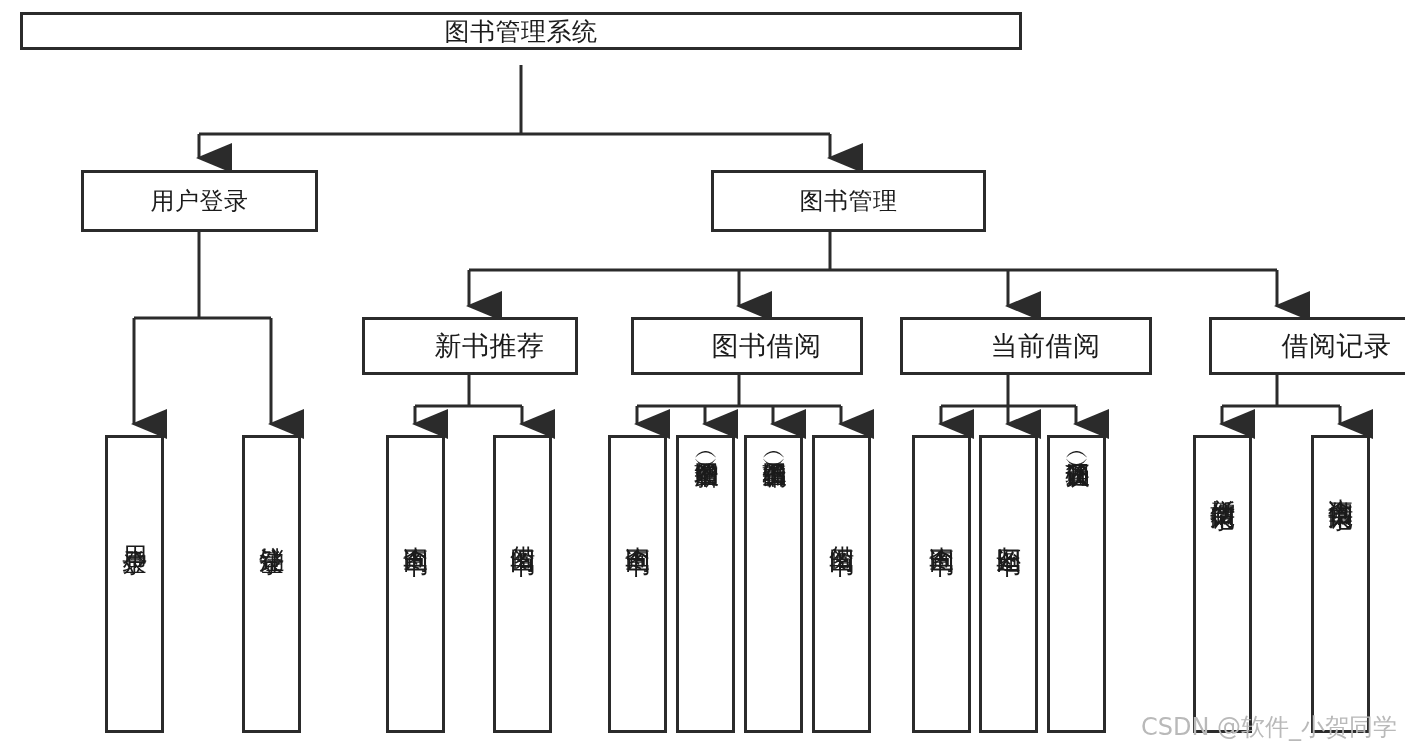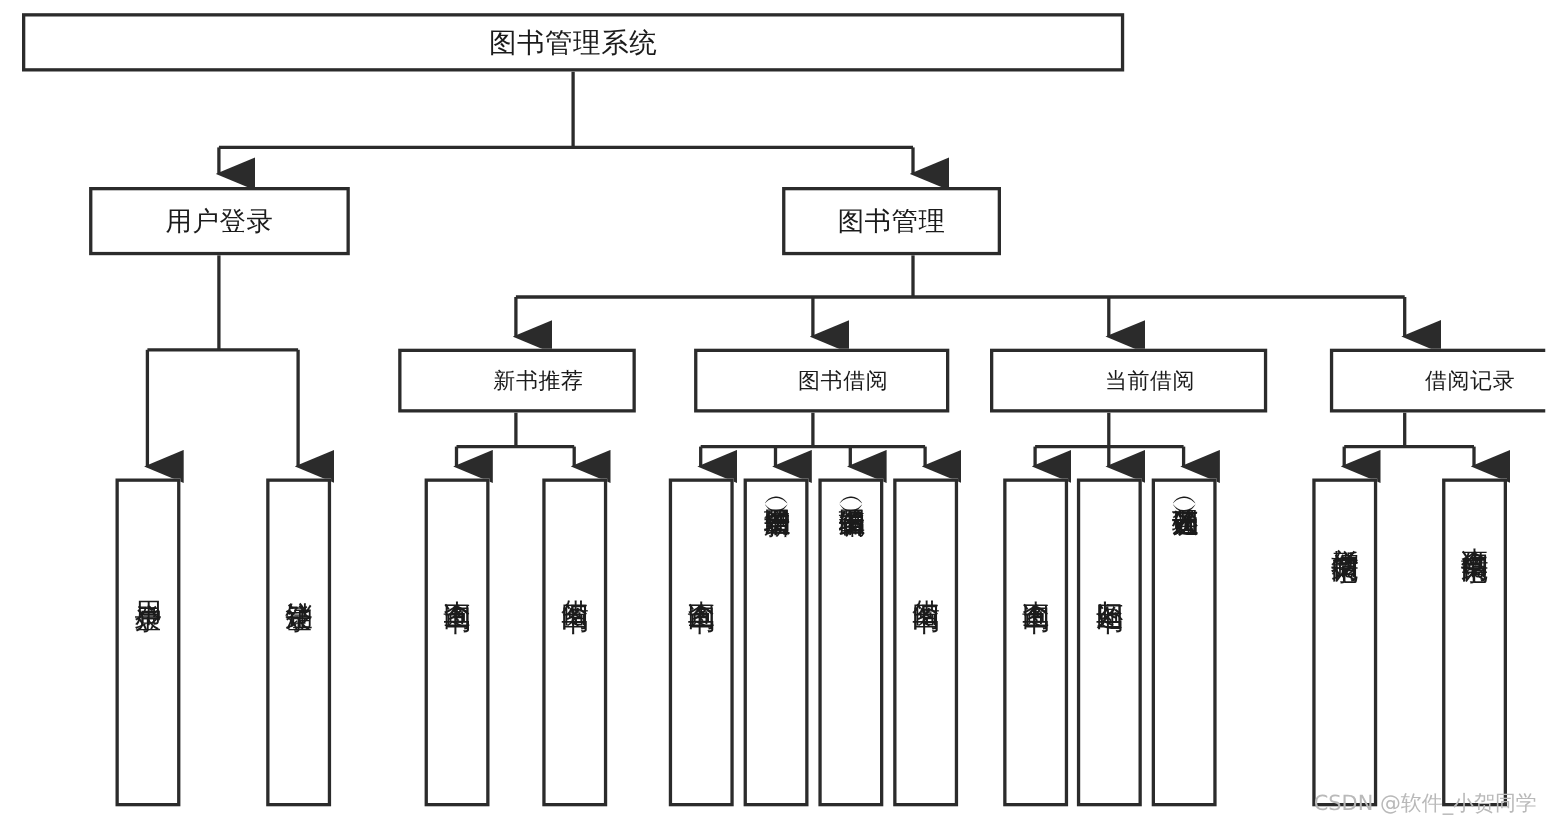--- a/index.html
+++ b/index.html
@@ -35,21 +35,21 @@
     justify-content: center;
     z-index: 2;
   }
   .node .label {
     color: #1b1b1b;
     letter-spacing: 0.5px;
     white-space: nowrap;
   }
   .node.root .label { font-size: 25px; }
   .node.lvl2 .label { font-size: 24px; }
-  .node.lvl3 .label { font-size: 20px; margin-left: 39px; }
+  .node.lvl3 .label { font-size: 27px; margin-left: 39px; }
 
   .node.leaf {
     align-items: flex-start;
     justify-content: center;
     padding-top: 6px;
   }
   .node.leaf .label {
     writing-mode: vertical-rl;
     text-orientation: upright;
     font-size: 25px;
@@ -60,21 +60,21 @@
   .node.leaf.tall-text .label {
     font-size: 24px;
     letter-spacing: 0px;
     line-height: 1.08;
   }
 
   #watermark {
     position: absolute;
     right: 8px;
     bottom: 4px;
-    font-size: 19px;
+    font-size: 24px;
     color: #b9b9b9;
     z-index: 5;
     white-space: nowrap;
   }
 </style>
 </head>
 <body>
 
 <div id="canvas">
 
@@ -121,28 +121,28 @@
       <path d="M 1008 406 L 1008 424" marker-end="url(#arrow)"></path>
       <path d="M 1076 406 L 1076 424" marker-end="url(#arrow)"></path>
 
       <path d="M 1277 375 L 1277 406"></path>
       <path d="M 1222 406 L 1340 406"></path>
       <path d="M 1222 406 L 1222 424" marker-end="url(#arrow)"></path>
       <path d="M 1340 406 L 1340 424" marker-end="url(#arrow)"></path>
     </g>
   </svg>
 
-  <div class="node root" style="left:20px; top:12px; width:1002px; height:53px;">
+  <div class="node root" style="left:20px; top:12px; width:1002px; height:38px;">
     <span class="label">图书管理系统</span>
   </div>
 
   <div class="node lvl2" style="left:81px; top:170px; width:237px; height:62px;">
     <span class="label">用户登录</span>
   </div>
-  <div class="node lvl2" style="left:711px; top:170px; width:199px; height:62px;">
+  <div class="node lvl2" style="left:711px; top:170px; width:275px; height:62px;">
     <span class="label">图书管理</span>
   </div>
 
   <div class="node lvl3" style="left:362px; top:317px; width:216px; height:58px;">
     <span class="label">新书推荐</span>
   </div>
   <div class="node lvl3" style="left:631px; top:317px; width:232px; height:58px;">
     <span class="label">图书借阅</span>
   </div>
   <div class="node lvl3" style="left:900px; top:317px; width:252px; height:58px;">

